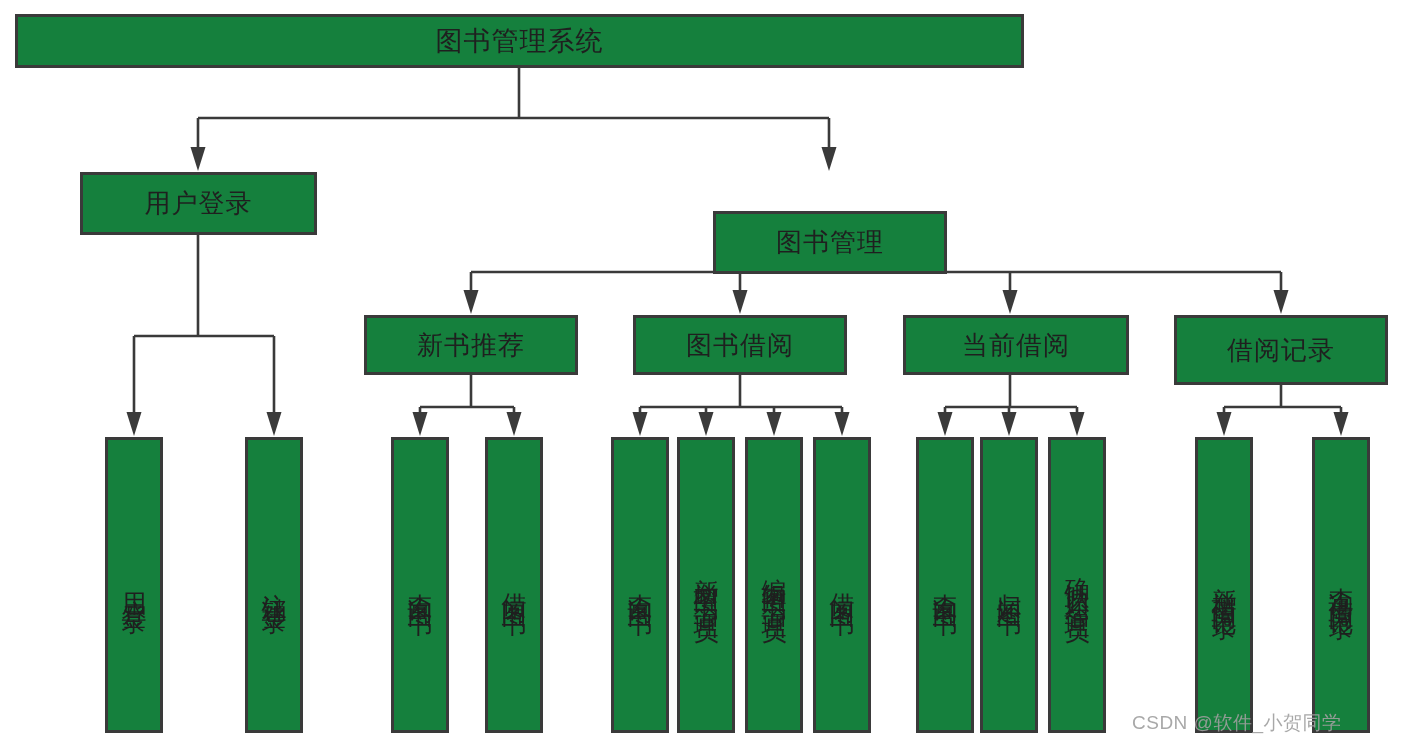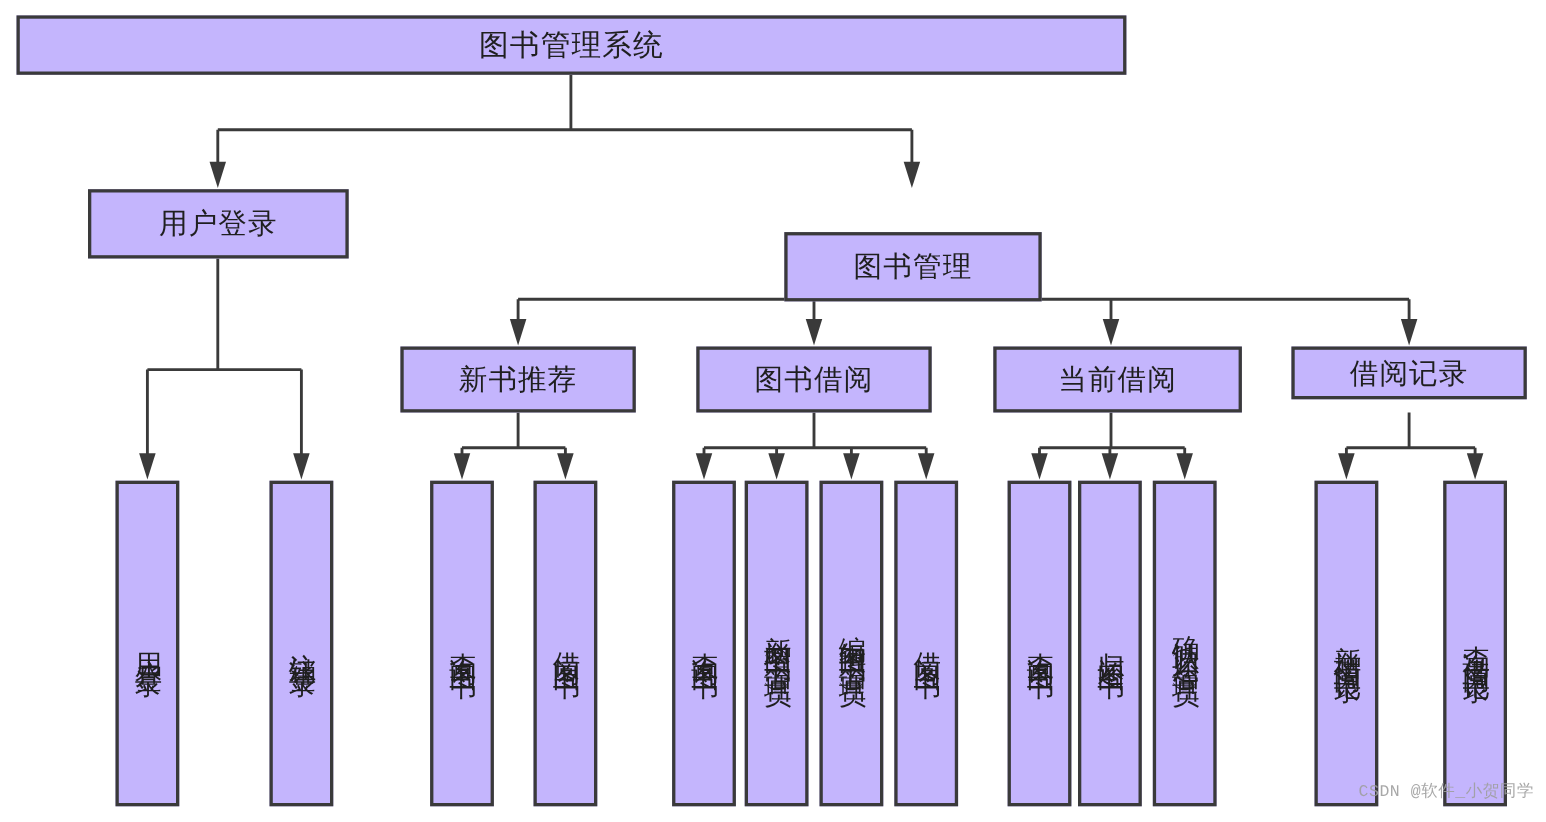--- a/index.html
+++ b/index.html
@@ -18,21 +18,21 @@
   #wires {
     position: absolute;
     left: 0;
     top: 0;
     z-index: 1;
   }
   .box {
     position: absolute;
     box-sizing: border-box;
     border: 3px solid #3a3a3a;
-    background: #c4b5fd;
+    background: #15803d;
     display: flex;
     align-items: center;
     justify-content: center;
     z-index: 2;
   }
   .box .lbl {
     color: #1f1f1f;
     font-size: 26px;
     letter-spacing: 1px;
     white-space: nowrap;
@@ -47,28 +47,27 @@
   }
   .leaf .lbl {
     writing-mode: vertical-rl;
     text-orientation: mixed;
     font-size: 25px;
     letter-spacing: 6px;
     line-height: 1;
   }
   .watermark {
     position: absolute;
-    left: 1235px;
+    left: 1132px;
     top: 710px;
-    font-size: 15px;
+    font-size: 19px;
     color: rgba(158, 158, 158, 0.9);
     white-space: nowrap;
     z-index: 10;
     letter-spacing: 0.5px;
-    font-family: Liberation Mono, monospace;
   }
 </style>
 </head>
 <body>
 
 <div id="canvas">
 
   <svg id="wires" width="1405" height="747" viewBox="0 0 1405 747">
     <g stroke="#3a3a3a" stroke-width="2.6" fill="none">
 
@@ -123,21 +122,21 @@
 
   <div class="box" style="left:364px; top:315px; width:214px; height:60px;">
     <span class="lbl">新书推荐</span>
   </div>
   <div class="box" style="left:633px; top:315px; width:214px; height:60px;">
     <span class="lbl">图书借阅</span>
   </div>
   <div class="box" style="left:903px; top:315px; width:226px; height:60px;">
     <span class="lbl">当前借阅</span>
   </div>
-  <div class="box" style="left:1174px; top:315px; width:214px; height:48px;">
+  <div class="box" style="left:1174px; top:315px; width:214px; height:70px;">
     <span class="lbl">借阅记录</span>
   </div>
 
   <div class="box leaf" style="left:105px;">
     <span class="lbl">用户登录</span>
   </div>
   <div class="box leaf" style="left:245px;">
     <span class="lbl">注销登录</span>
   </div>
 

